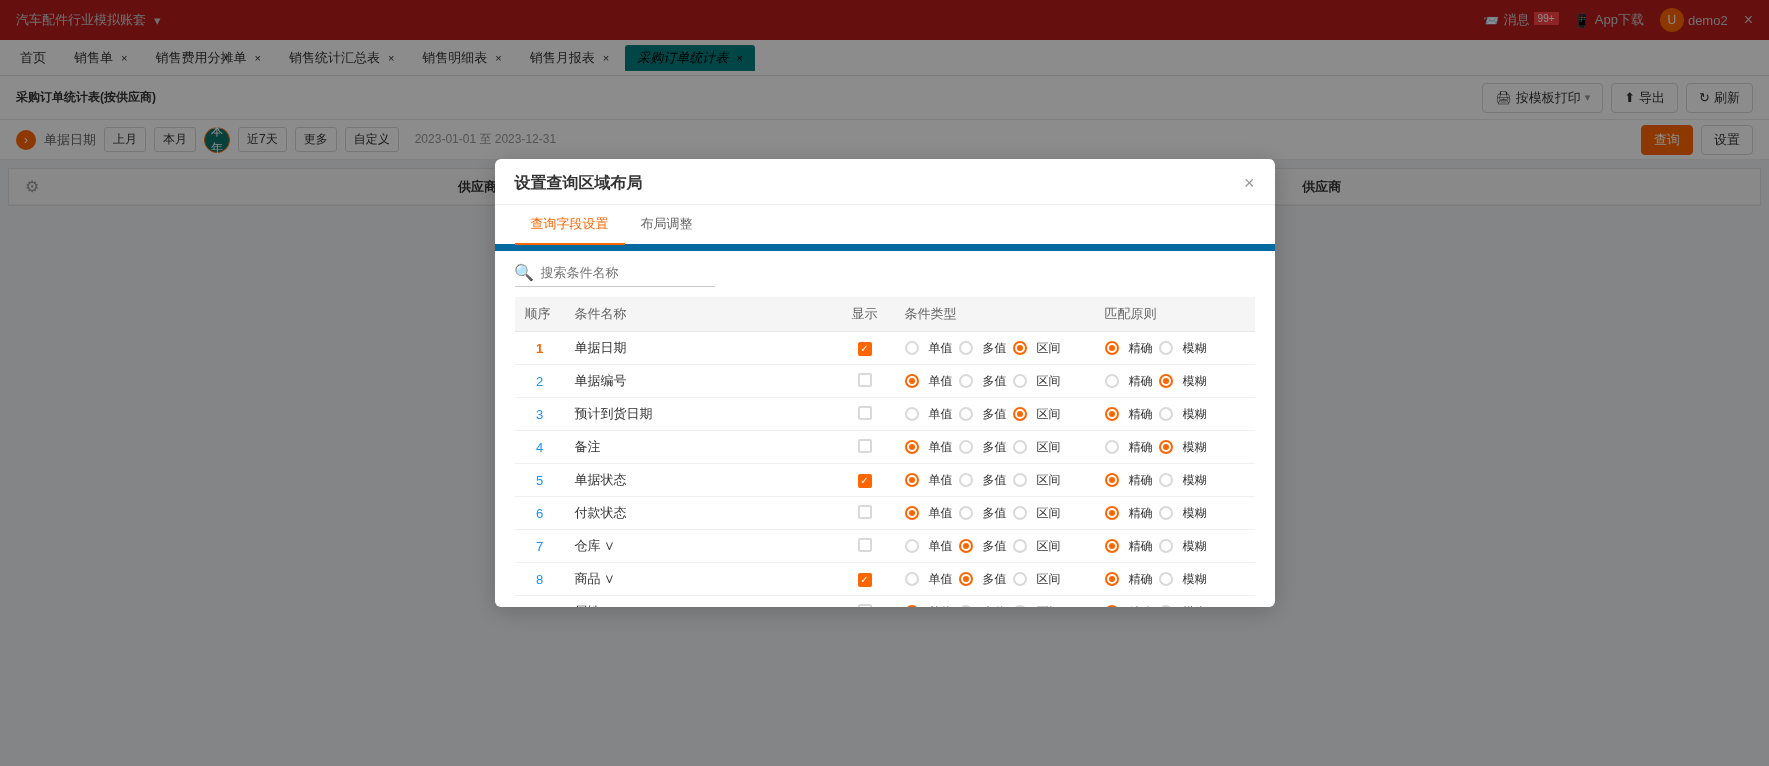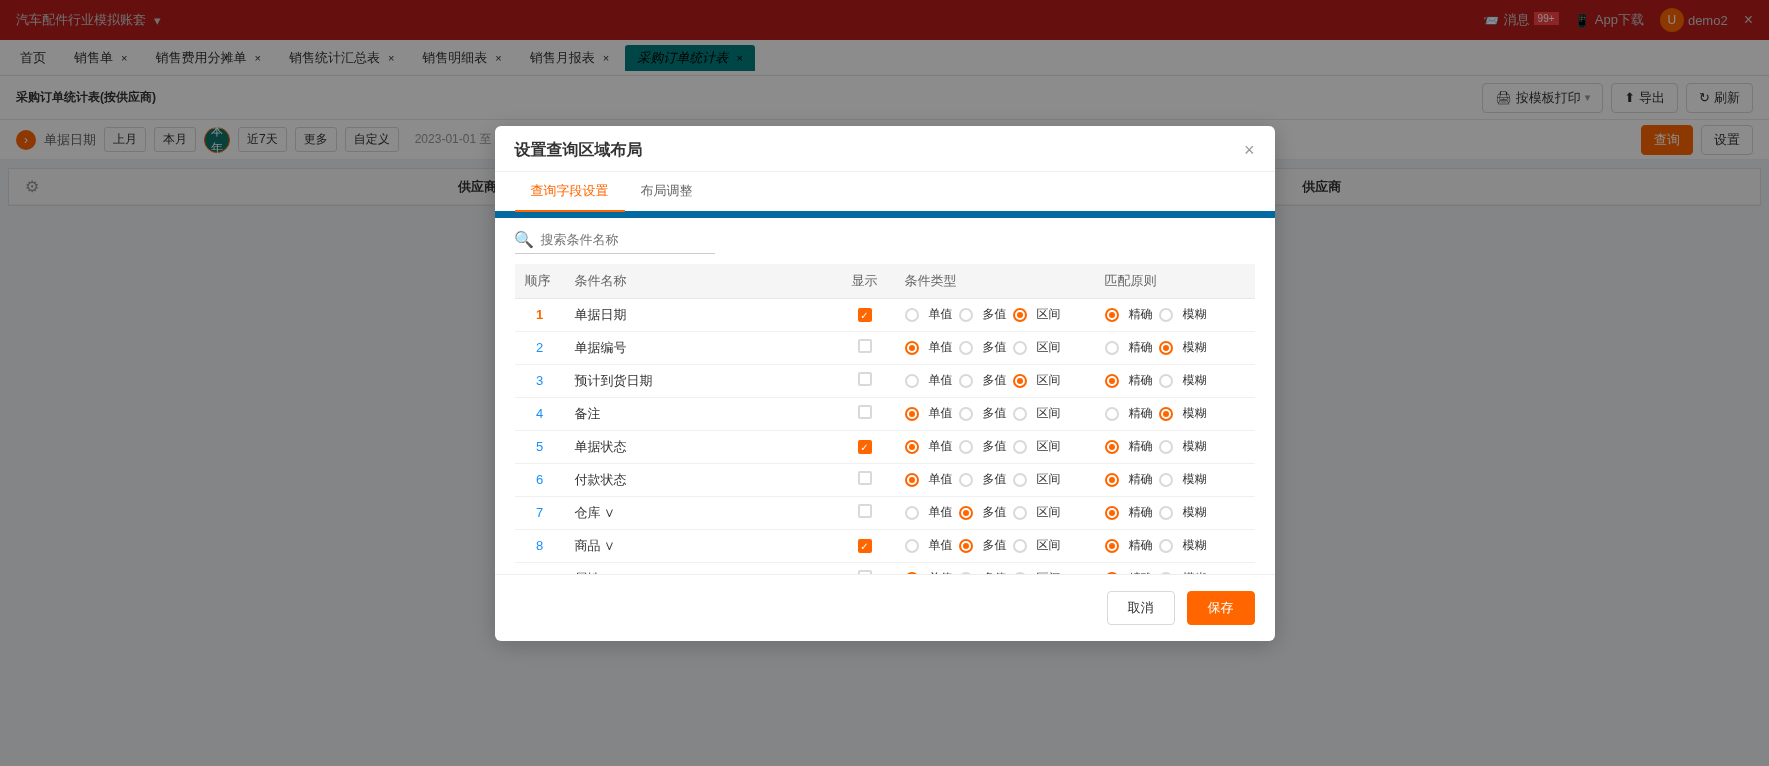--- a/index.html
+++ b/index.html
@@ -664,18 +664,14 @@
                       <span>模糊</span>
                     </label>
                   </div>
                 </td>
               </tr>
             </tbody>
         </table>
       </div>
     </div>
 
-    <div class="modal-footer">
-      <button class="btn-cancel">取消</button>
-      <button class="btn-save">保存</button>
-    </div>
   </div>
 </div>
 
 </body></html>

